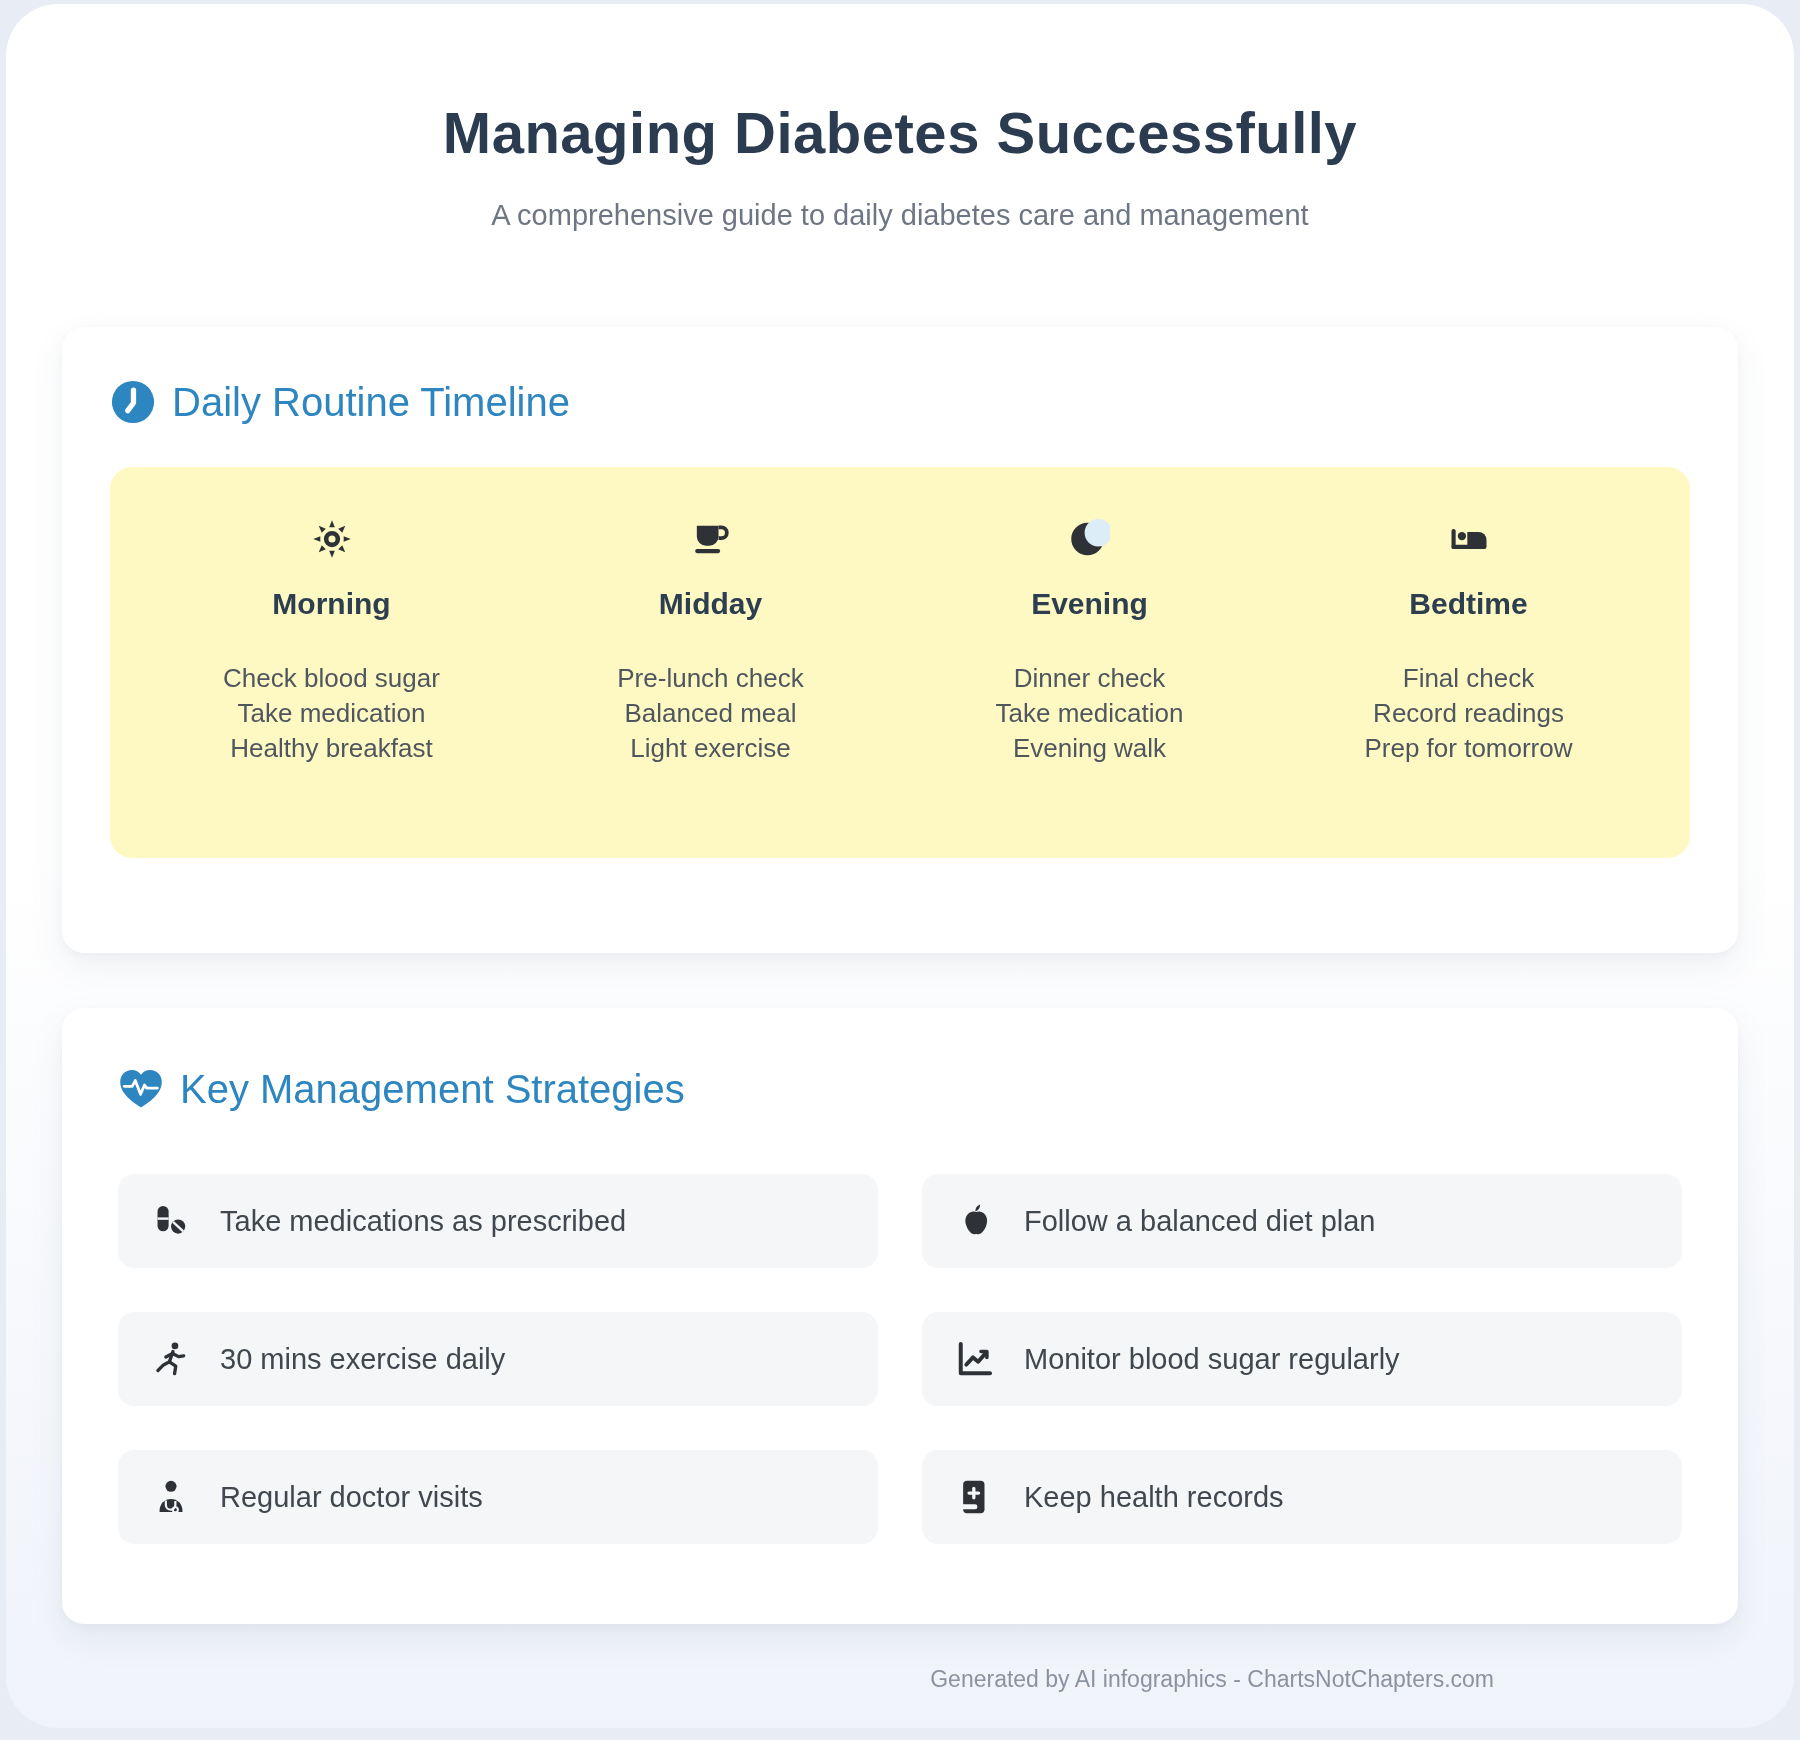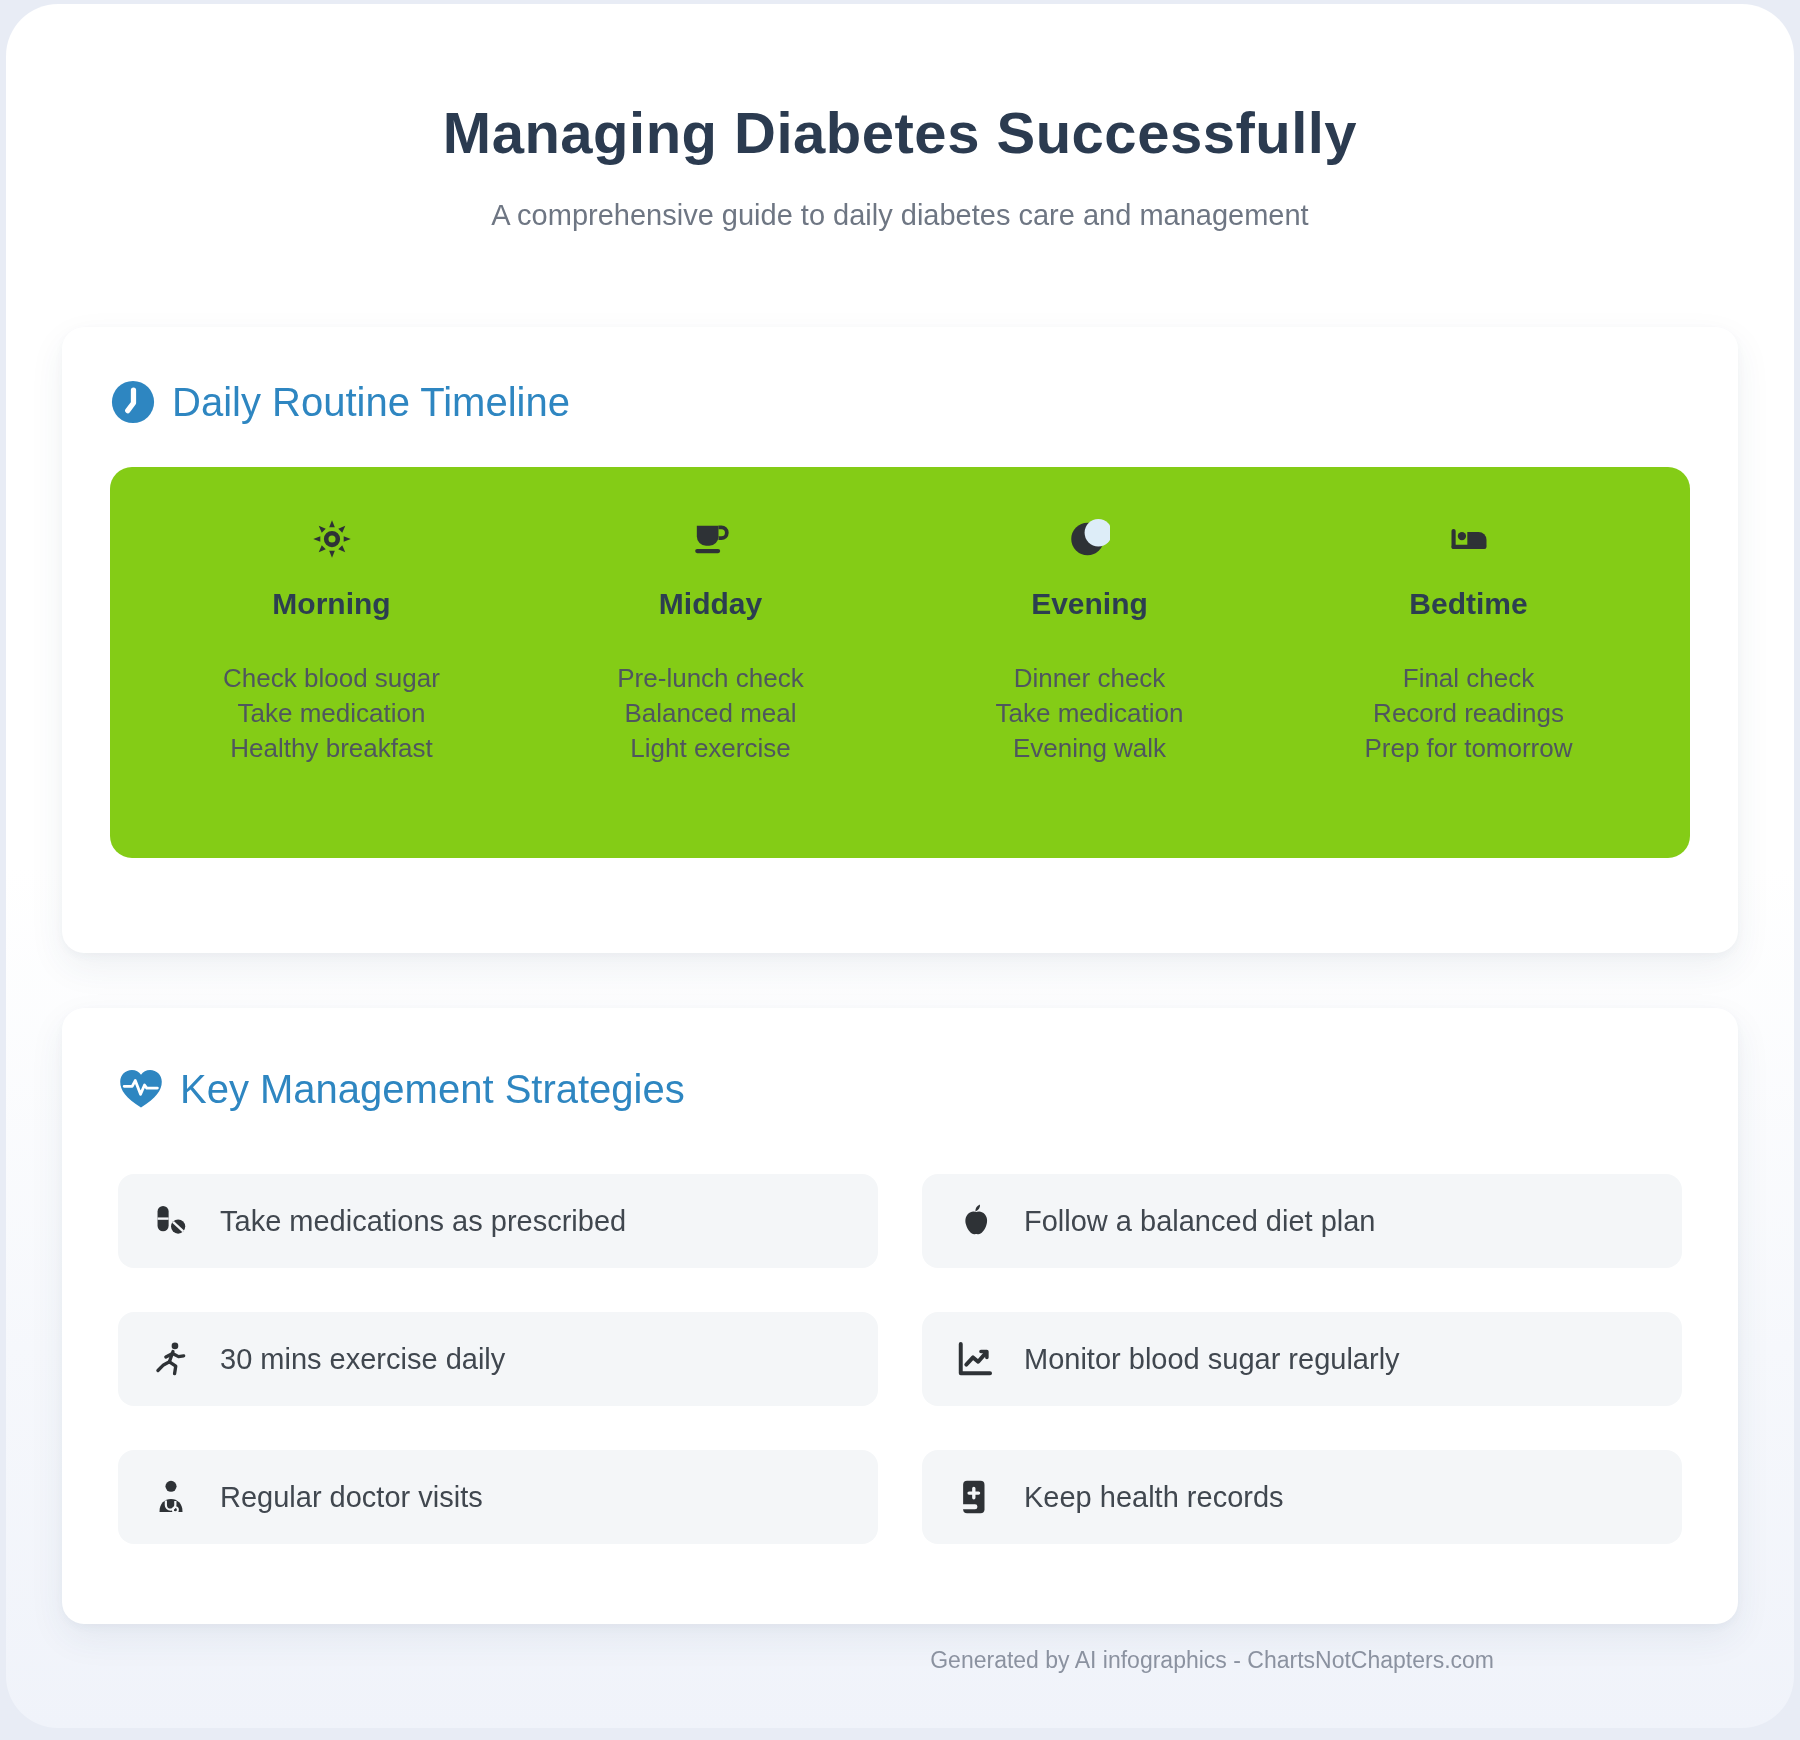--- a/index.html
+++ b/index.html
@@ -39,21 +39,21 @@
     border-radius:22px;
     box-shadow:0 14px 36px rgba(45,65,105,.07), 0 3px 8px rgba(45,65,105,.04);
   }
   .card.timeline{margin-top:95px;padding:52px 48px 95px;}
   .card.strategies{margin-top:55px;padding:58px 56px 80px;}
   .section-head{display:flex;align-items:center;gap:16px;}
   .section-head .head-icon{width:46px;height:46px;flex:none;display:block;}
   .section-title{font-size:40px;color:#2e86c1;font-weight:400;}
   .t-panel{
     margin-top:42px;
-    background:#84cc16;
+    background:#fef9c3;
     border-radius:22px;
     padding:52px 32px 92px;
     display:grid;
     grid-template-columns:repeat(4,1fr);
   }
   .t-col{text-align:center;}
   .t-col .t-icon{width:40px;height:40px;display:inline-block;}
   .t-title{margin-top:24px;font-size:30px;font-weight:bold;color:#2c3e50;}
   .t-items{margin-top:40px;font-size:26px;line-height:35px;color:#4f565e;}
   .s-grid{
@@ -68,21 +68,21 @@
     background:#f4f6f8;
     border-radius:16px;
     padding:28px 34px;
     display:flex;
     align-items:center;
     gap:30px;
   }
   .s-item .s-icon{width:38px;height:38px;flex:none;display:block;}
   .s-label{font-size:29px;color:#40474f;}
   .footer{
-    padding:23px 300px 0 0;
+    padding:42px 300px 0 0;
     text-align:right;
     font-size:23px;
     color:#8b92a0;
   }
 </style>
 </head>
 <body>
 
 <div class="sheet">
 

